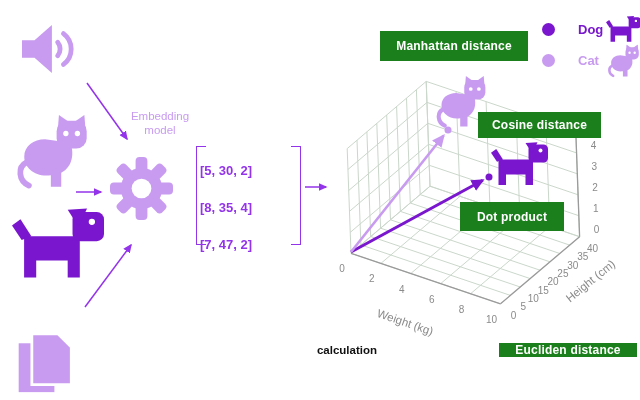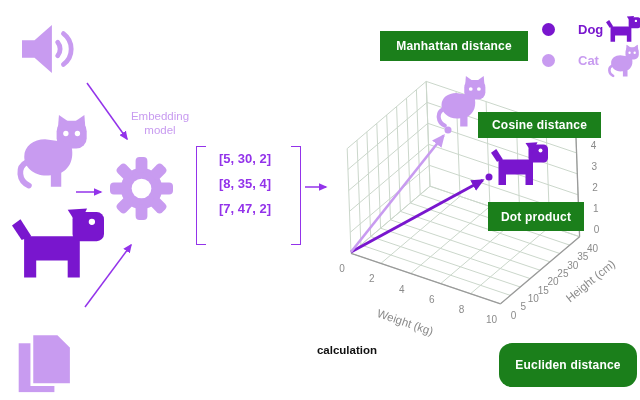--- a/index.html
+++ b/index.html
@@ -10,32 +10,32 @@
   #canvas{
     position:relative; width:640px; height:400px; background:#ffffff; overflow:hidden;
     font-family:"Liberation Sans", sans-serif;
   }
   #scene{position:absolute; left:0; top:0;}
   .abs{position:absolute;}
   .txt-c{text-align:center; line-height:1.22;}
   .model-label{left:110px; top:109px; width:100px; color:var(--light); font-weight:normal; font-size:11.5px;}
   .vec-heading{left:198px; top:108px; width:96px; color:var(--dark); font-weight:bold; font-size:11.5px;}
   .vec-rows{left:200px; top:146px; width:90px; color:var(--mid); font-size:13px; font-weight:bold;}
-  .vec-rows div{height:25px; line-height:25px; text-align:center;}
+  .vec-rows div{height:25px; line-height:25px; text-align:left;margin-top:12px;}
   .bk{position:absolute; top:146px; height:97px; width:9px; border:1.6px solid var(--mid);}
   .bk-l{left:196px; border-right:none;}
   .bk-r{left:291px; border-left:none;}
   .badge{
     position:absolute; background:var(--green); color:#ffffff; font-weight:bold; font-size:12px;
     display:flex; align-items:center; justify-content:center; letter-spacing:.2px;
   }
   .b1{left:350px; top:31px;  width:148px; height:30px;margin-left:30px;}
   .b2{left:478px; top:112px; width:123px; height:26px;}
-  .b3{left:488px; top:202px; width:96px;  height:29px;}
-  .b4{left:499px; top:343px; width:138px; height:44px;border-radius:13px;}
+  .b3{left:460px; top:202px; width:104px;  height:29px;}
+  .b4{left:499px; top:343px; width:138px; height:14px;}
   .legend{left:534px; top:14px; width:106px;}
   .lg-row{display:flex; align-items:center; height:31px;}
   .lg-dot{width:13px; height:13px; border-radius:50%; margin-left:8px; flex:0 0 auto;}
   .lg-label{font-weight:bold; font-size:13px; margin-left:23px; width:32px;}
   .lg-dog .lg-dot{background:var(--dark);} .lg-dog .lg-label{color:var(--dark);}
   .lg-cat .lg-dot{background:var(--light);} .lg-cat .lg-label{color:var(--light);}
   .caption{left:290px; top:343px; width:114px; color:var(--ink); font-weight:bold; font-size:11.5px;}
 </style>
 </head>
 <body>

